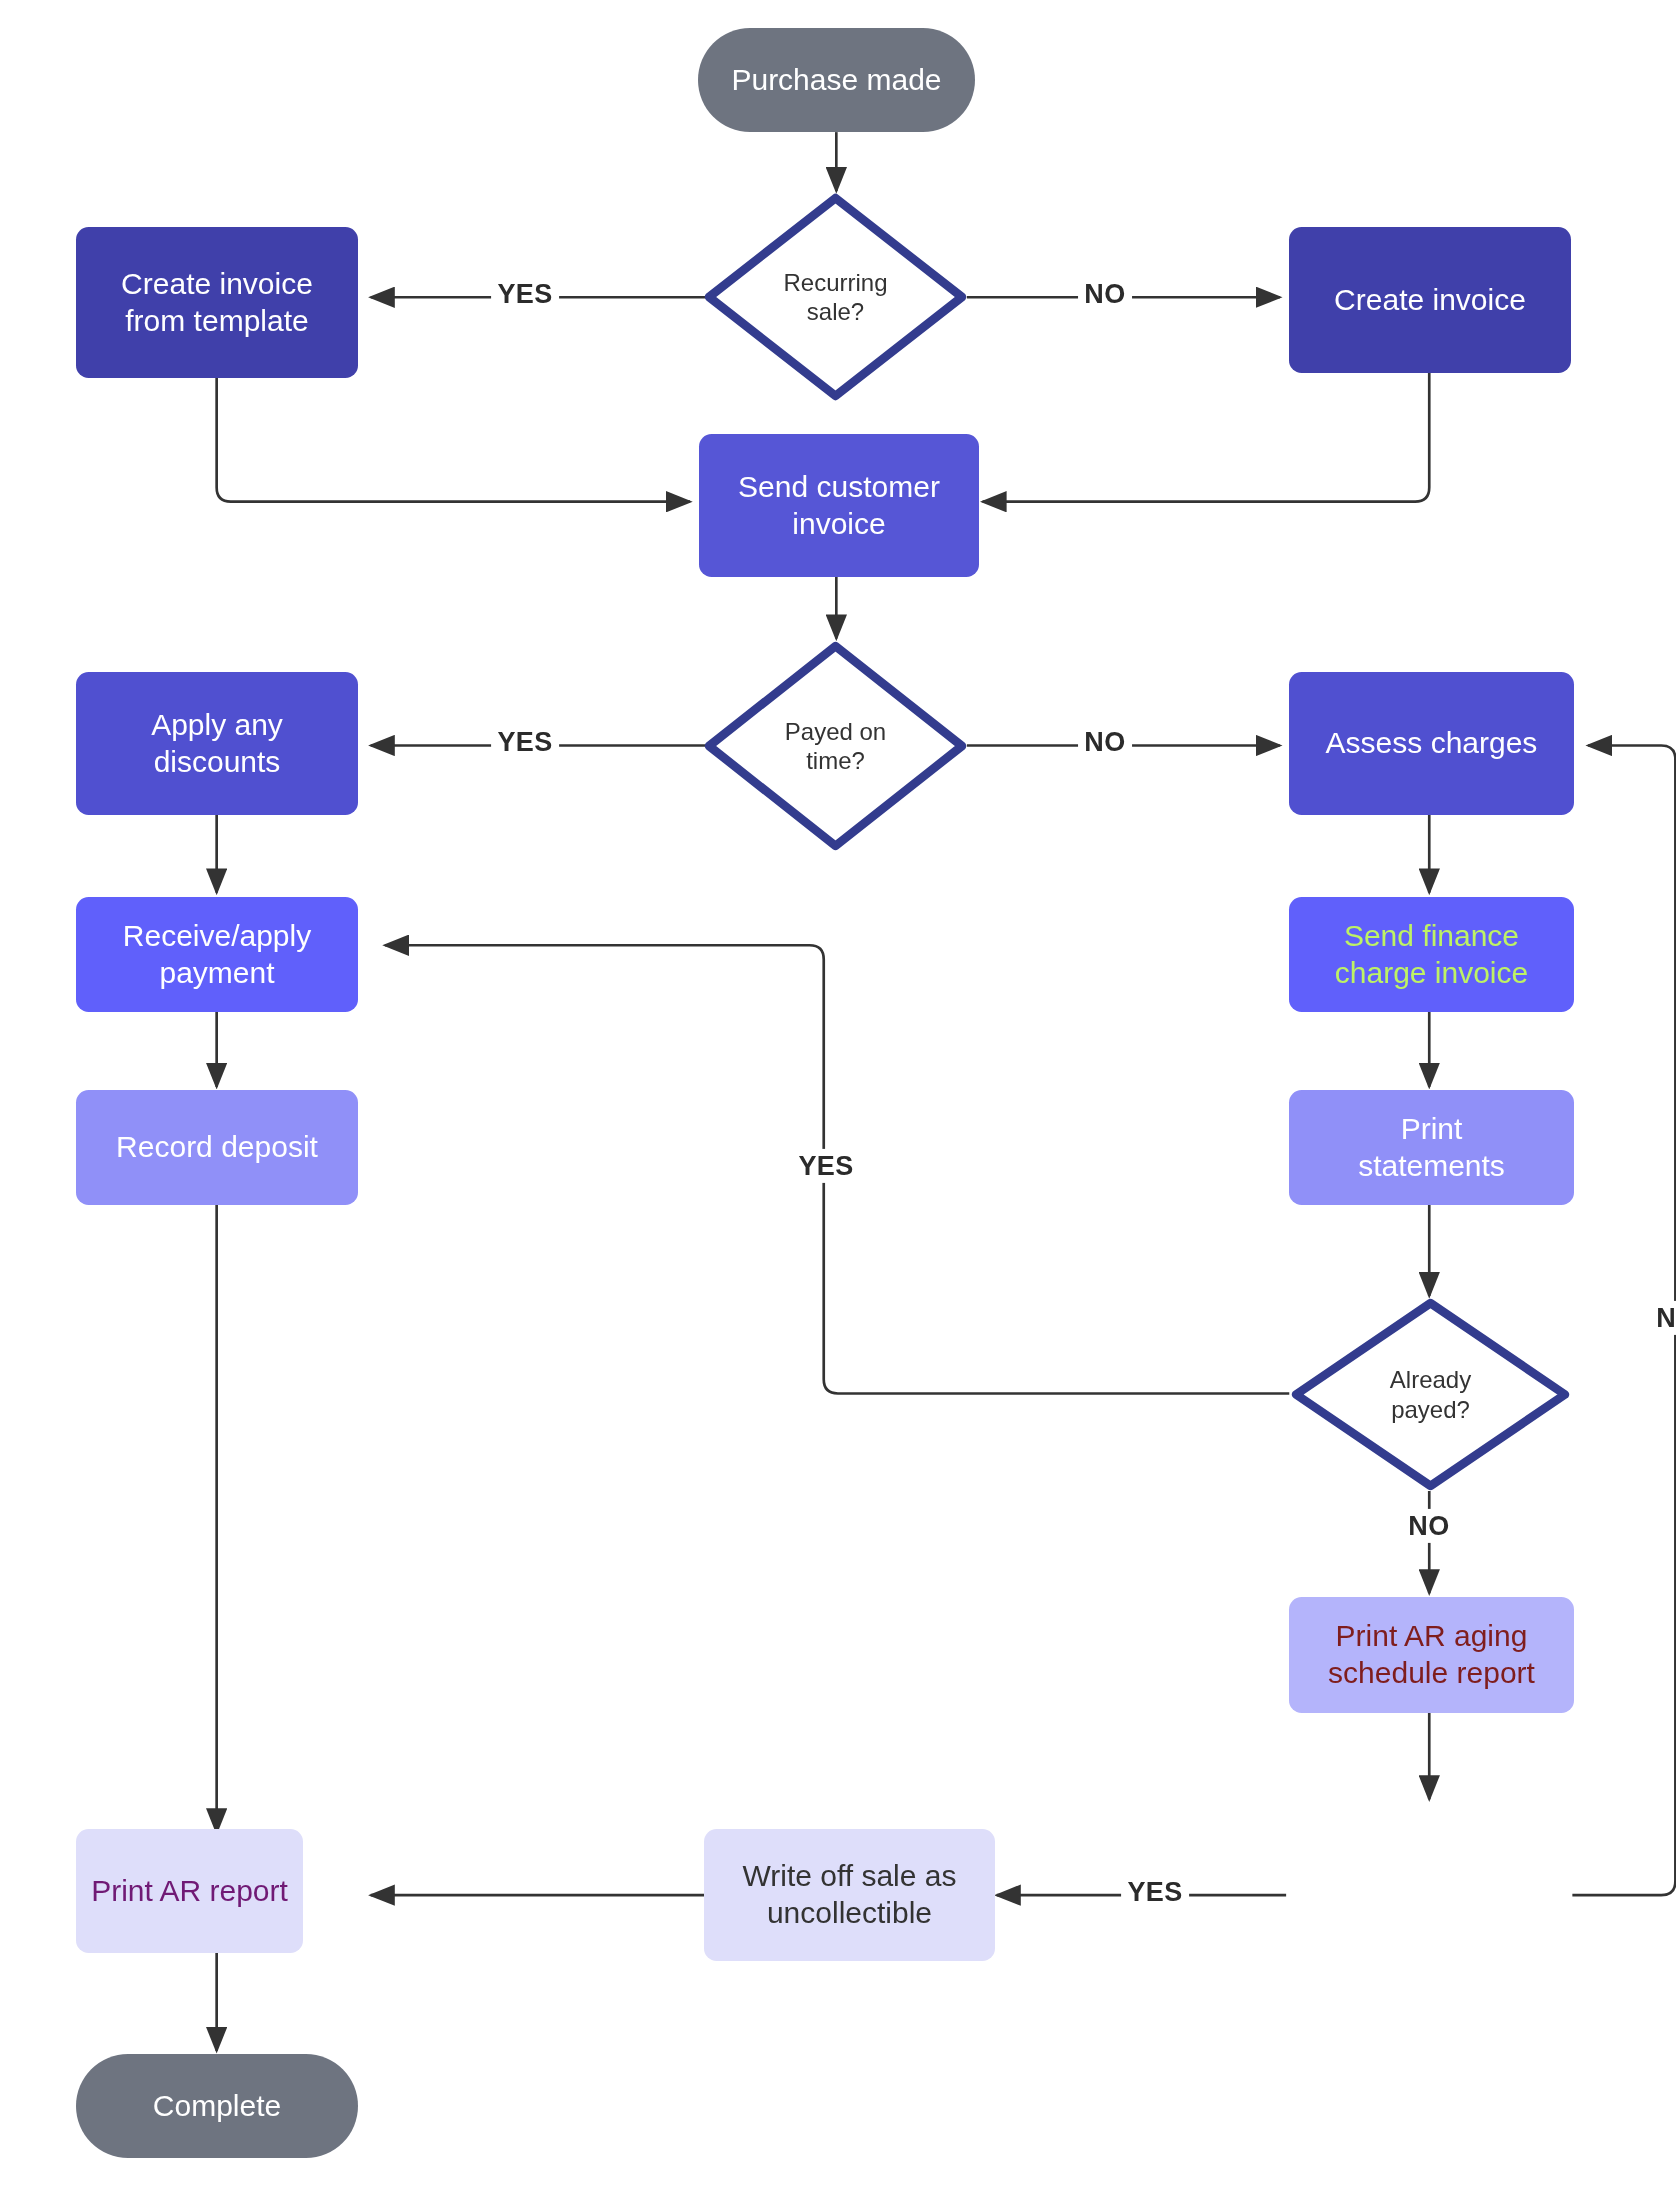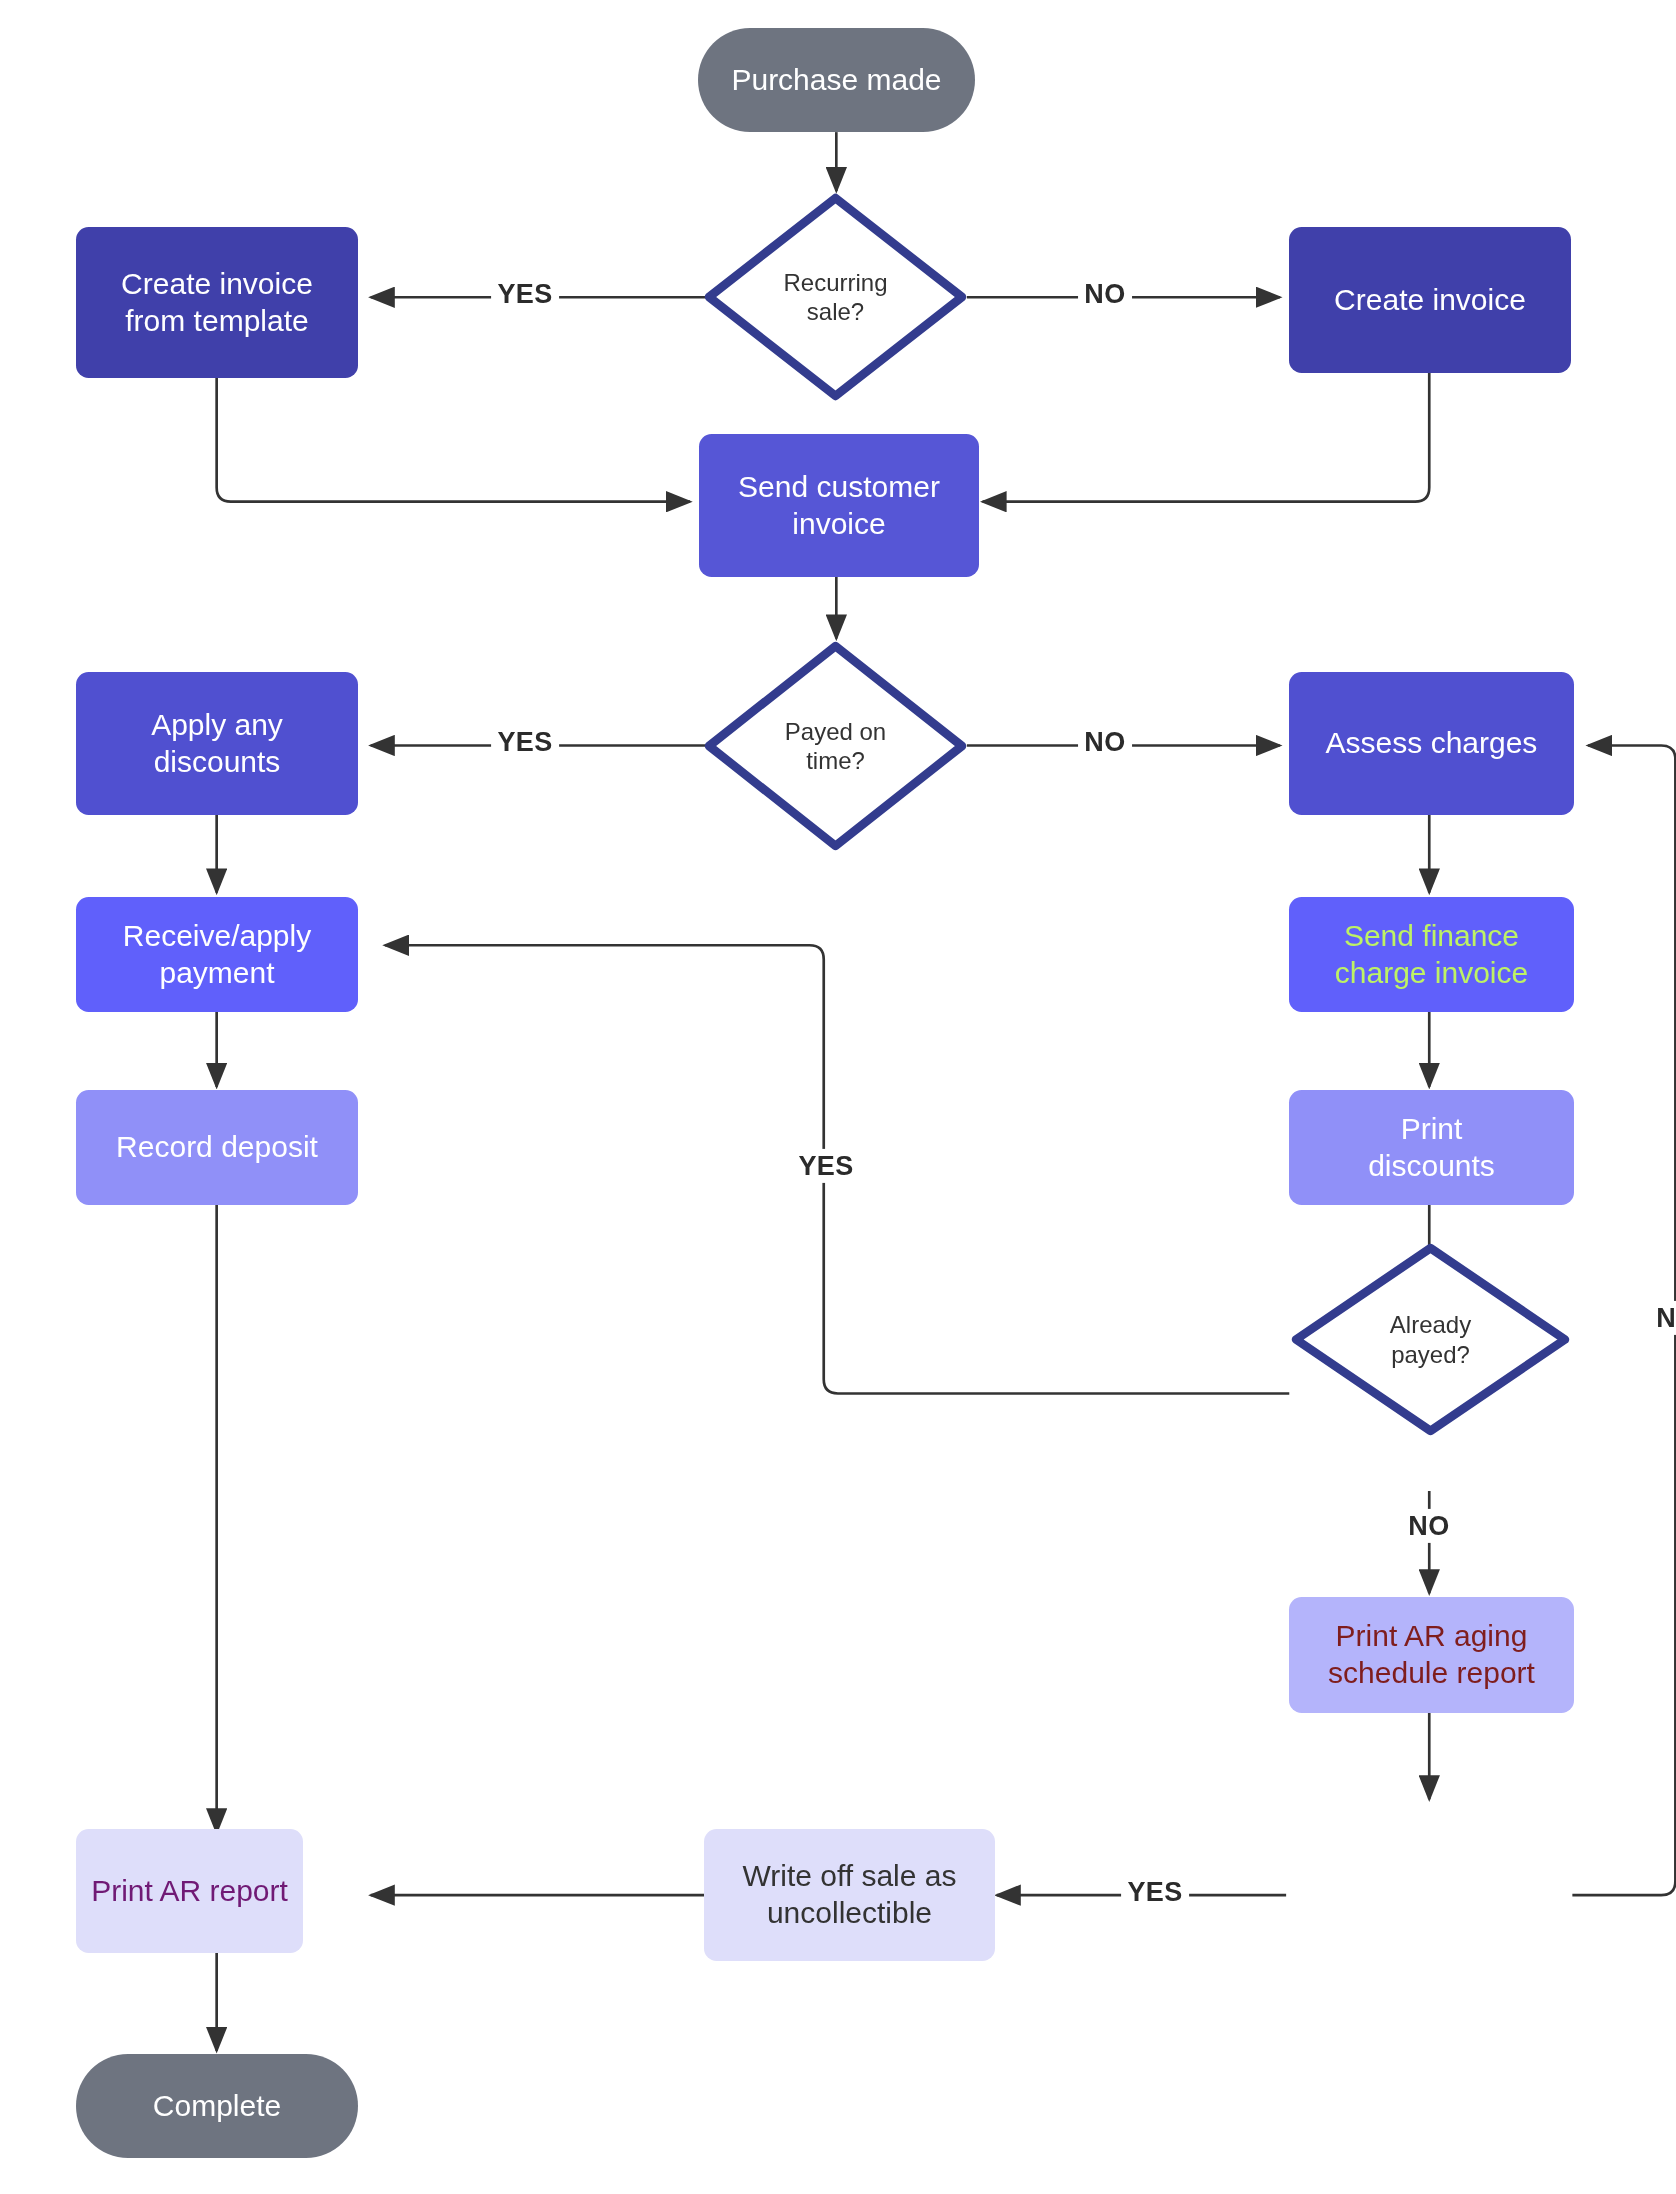--- a/index.html
+++ b/index.html
@@ -182,24 +182,24 @@
     <span>Send finance
 charge invoice</span>
   </div>
 
   <div class="node process" style="left:31px; top:1090px; width:282px; height:115px; background:#9090F8; color:#FFFFFF;">
     <span>Record deposit</span>
   </div>
 
   <div class="node process" style="left:1244px; top:1090px; width:285px; height:115px; background:#9090F8; color:#FFFFFF;">
     <span>Print
-discounts</span>
-  </div>
-
-  <div class="node decision" style="left:1244px; top:1241px; width:283px; height:197px;">
+statements</span>
+  </div>
+
+  <div class="node decision" style="left:1244px; top:1296px; width:283px; height:197px;">
     <svg class="dshape" viewBox="0 0 360 250" preserveAspectRatio="none">
       <path d="M180,9 L351,125 L180,241 L9,125 Z" fill="#FFFFFF" stroke="#333C8E" stroke-width="11" stroke-linejoin="round"></path>
     </svg>
     <span class="dlabel">Already
 payed?</span>
   </div>
 
   <div class="node process" style="left:1244px; top:1597px; width:285px; height:116px; background:#B4B4FB; color:#7f1d1d;">
     <span>Print AR aging
 schedule report</span>

